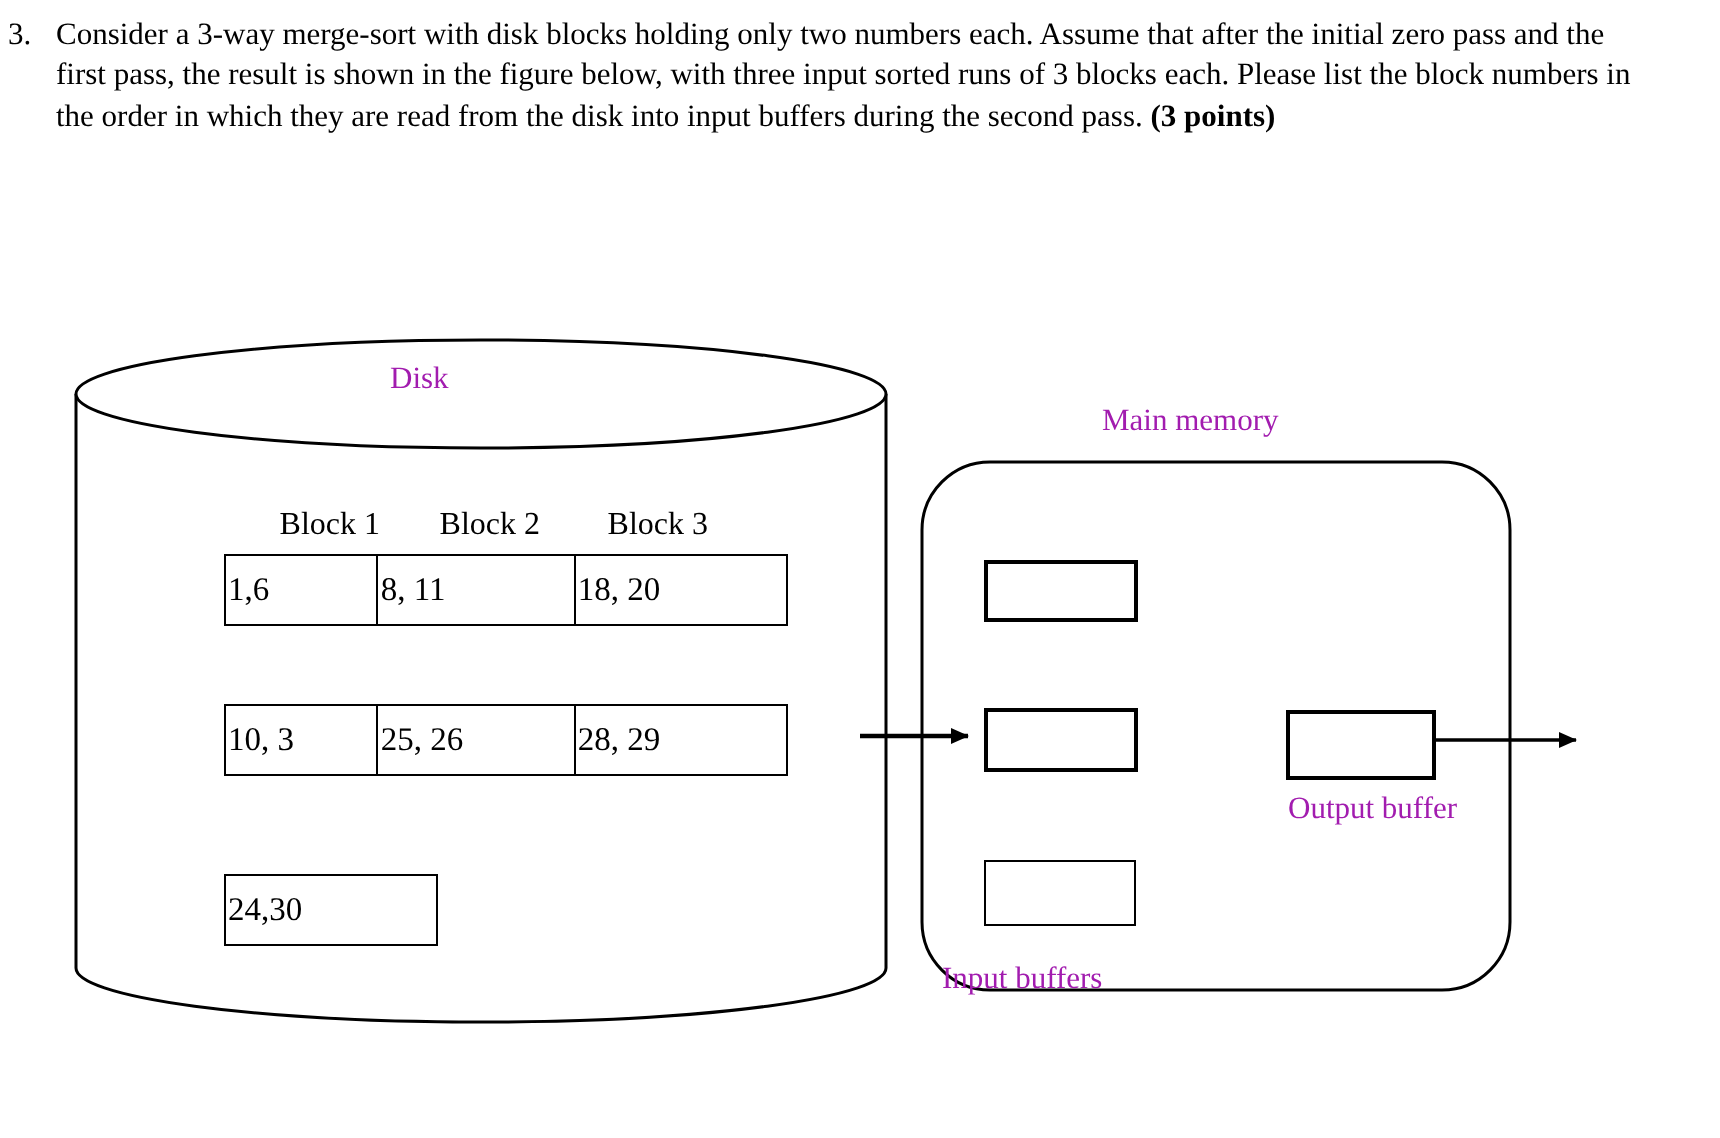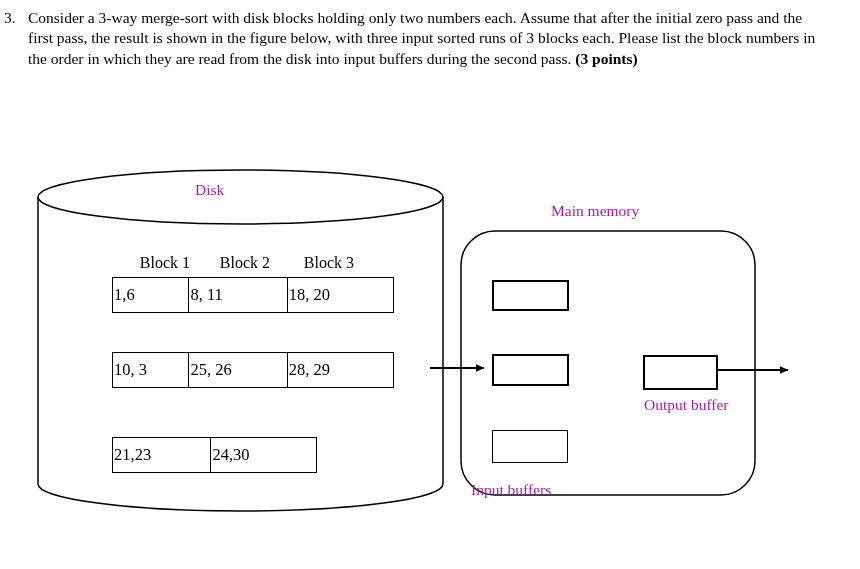--- a/index.html
+++ b/index.html
@@ -198,21 +198,20 @@
     <div class="block-cell w3">18, 20</div>
   </div>
 
   <div class="block-row" id="row2">
     <div class="block-cell w1">10, 3</div>
     <div class="block-cell w2">25, 26</div>
     <div class="block-cell w3">28, 29</div>
   </div>
 
   <div class="block-row" id="row3">
-    <div class="block-cell w2">21,23</div>
     <div class="block-cell w3">24,30</div>
   </div>
 
   <div class="buffer-box" id="input-buffer-1"></div>
   <div class="buffer-box" id="input-buffer-2"></div>
   <div class="buffer-box" id="input-buffer-3"></div>
   <div class="buffer-box" id="output-buffer"></div>
 
   <div class="fig-label" id="output-buffer-label">Output buffer</div>
   <div class="fig-label" id="input-buffers-label">Input buffers</div>

